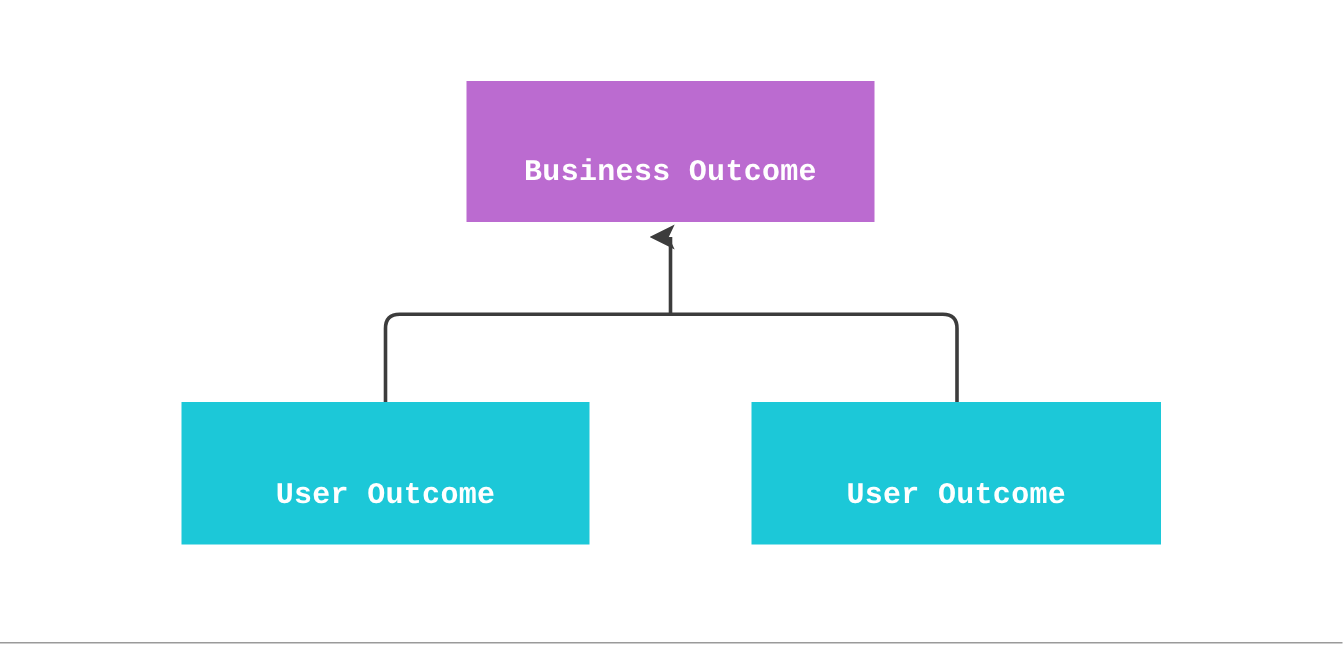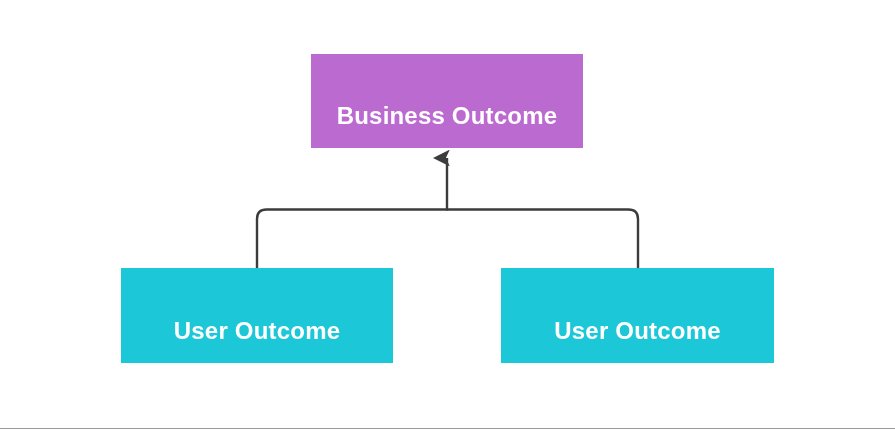--- a/index.html
+++ b/index.html
@@ -35,23 +35,23 @@
   .node {
     position: absolute;
     z-index: 2;
     display: flex;
     align-items: center;
     justify-content: center;
     box-sizing: border-box;
   }
   .node-label {
     color: #ffffff;
-    font-family: Liberation Sans, sans-serif;
+    font-family: Liberation Mono, monospace;
     font-weight: bold;
-    font-size: 24px;
+    font-size: 20px;
     letter-spacing: 0.2px;
     line-height: 1;
     white-space: nowrap;
     text-align: center;
     margin-top: 30px;
   }
 
   #node-business-outcome {
     left: 311px;
     top: 54px;

